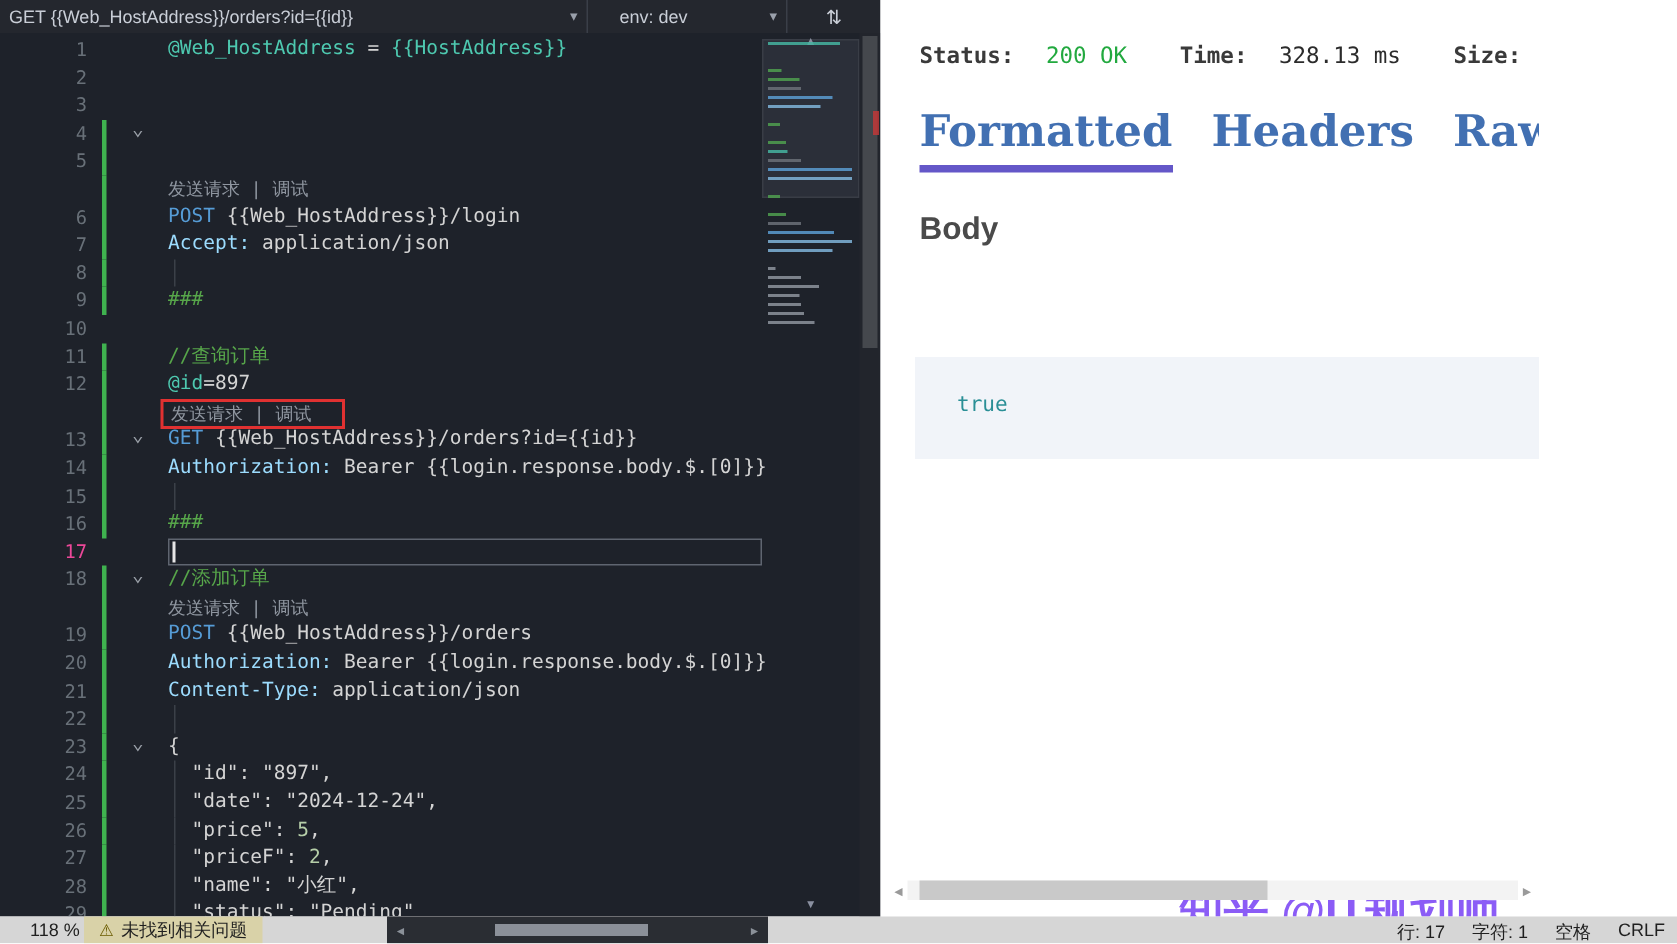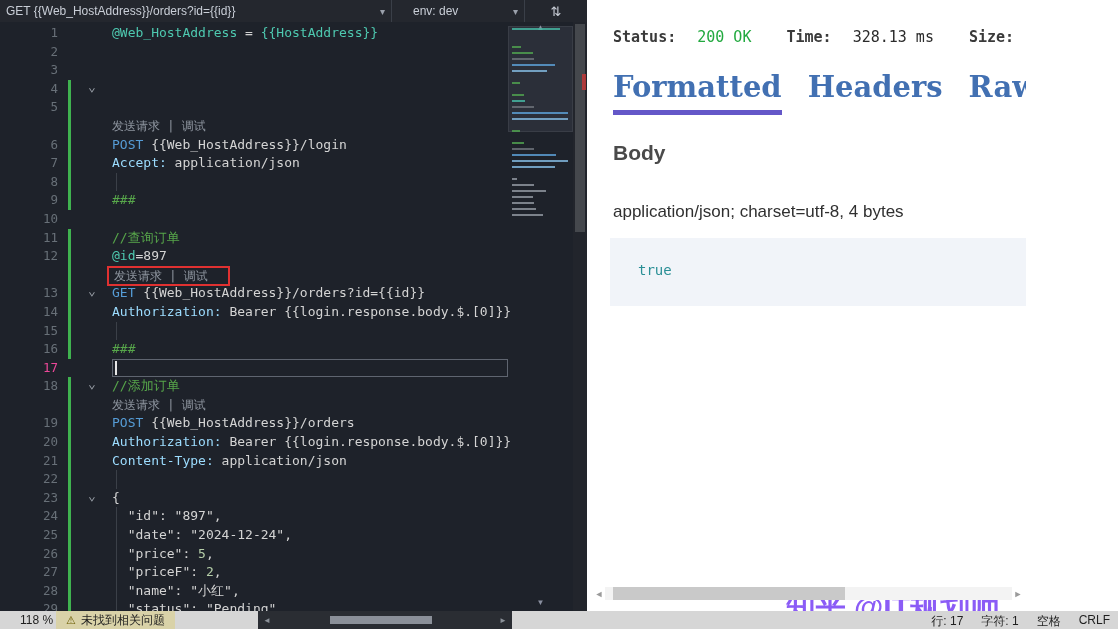--- a/index.html
+++ b/index.html
@@ -370,21 +370,20 @@
       <span class="slabel">Size:</span>
       <span class="sval">4 bytes</span>
     </div>
     <div class="tabs">
         <span class="rtab active">Formatted</span>
         <span class="rtab">Headers</span>
         <span class="rtab">Raw</span>
         <span class="rtab">Request</span>
       </div>
     <div class="body-h">Body</div>
-    <div class="ctype">application/json; charset=utf-8, 4 bytes</div>
     <div class="codeblock">
       <div class="val">true</div>
     </div>
     <div class="watermark">知乎 @IT规划师</div>
     <div class="hscroll">
       <div class="hs-arrow">◄</div>
       <div class="hs-track">
         <div class="hs-thumb"></div>
       </div>
       <div class="hs-arrow">►</div>

